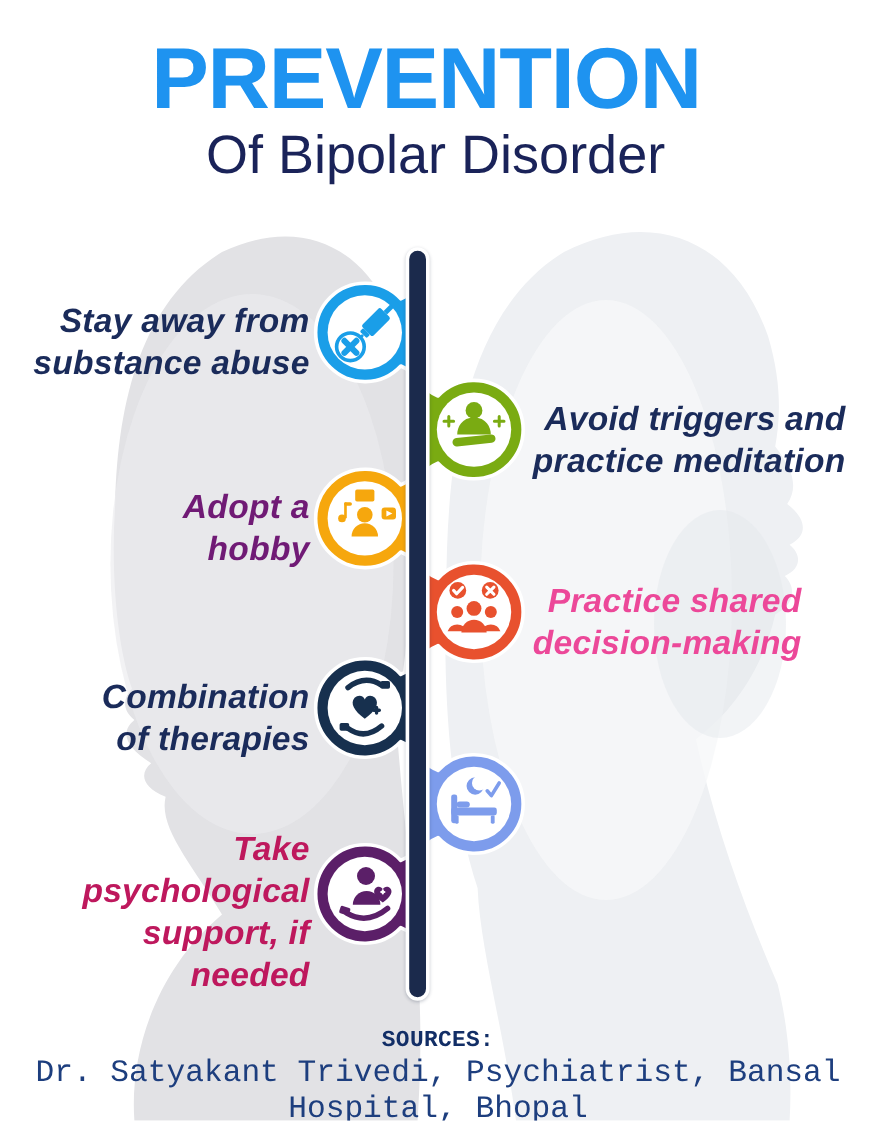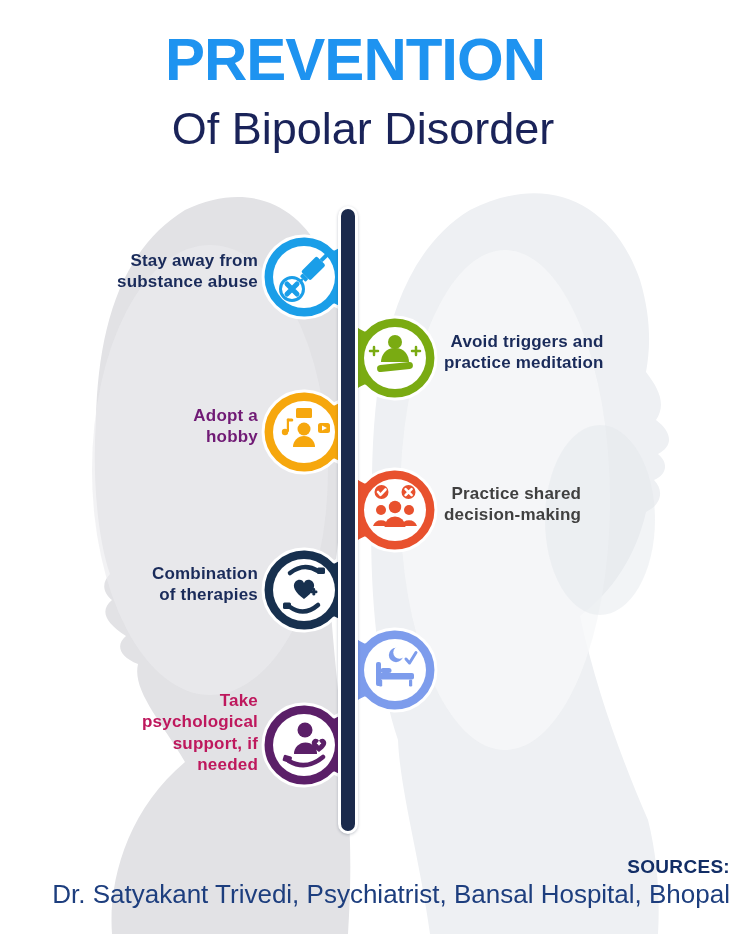--- a/index.html
+++ b/index.html
@@ -4,39 +4,39 @@
 <style>
   html,body{margin:0;padding:0;background:#fff;}
   .stage{
     position:relative;width:730px;height:934px;overflow:hidden;background:#fff;
     font-family:"Liberation Sans","DejaVu Sans",sans-serif;
   }
   .bg{position:absolute;left:0;top:0;z-index:0;}
   .hdr{position:absolute;left:0;top:0;width:730px;text-align:center;z-index:3;}
   .hdr h1{
     margin:0;position:absolute;top:30px;width:710px;
-    font-size:60px;font-weight:800;letter-spacing:-1px;line-height:1;
+    font-size:72px;font-weight:800;letter-spacing:-1px;line-height:1;
   }
   .hdr h2{
     margin:0;position:absolute;top:104px;width:726px;
     font-size:45px;font-weight:500;line-height:1.1;
   }
   .spine{
     position:absolute;left:338px;top:206px;width:14px;height:622px;
     border:3px solid #fff;border-radius:10px;z-index:2;
     box-shadow:0 1px 3px rgba(20,30,60,.25);
   }
   .petal{position:absolute;z-index:1;overflow:visible;}
   .label{
-    position:absolute;z-index:3;font-size:17px;line-height:1.25;font-weight:600;
-    white-space:pre-line;letter-spacing:.2px;
+    position:absolute;z-index:3;font-size:28px;line-height:1.25;font-weight:600;
+    white-space:pre-line;letter-spacing:.2px;font-style:italic;
   }
   .label.left{right:472px;text-align:right;}
   .label.right{left:444px;text-align:right;}
-  .footer{position:absolute;left:0;width:730px;text-align:right;z-index:3;}
+  .footer{position:absolute;left:0;width:730px;text-align:center;z-index:3;font-family:Liberation Mono, monospace;}
   .src-label{top:856px;font-size:19px;font-weight:700;color:#122e66;letter-spacing:.3px;}
   .src-text{top:879px;font-size:26px;font-weight:400;color:#1d3e7e;}
 </style>
 </head>
 <body>
 
 <div class="stage">
 
   <svg class="bg" width="730" height="934" viewBox="0 0 730 934">
     <path d="M112 934 C108 880 128 810 185 762 C160 720 132 690 138 664 C118 656 116 644 126 636 C104 622 100 610 112 600 C102 592 102 582 110 574 C98 540 92 480 96 420 C98 330 120 250 185 210 C265 172 330 220 340 320 C348 420 344 520 330 600 C336 680 344 740 348 800 C352 860 350 900 348 934 Z" fill="#e2e2e5" style="background-color: rgb(226, 226, 229);"></path>
@@ -155,21 +155,21 @@
       <rect x="23" y="76.5" width="8.5" height="6.5" rx="1.5" transform="rotate(18 27 80)"></rect>
     </g>
   </svg>
 
   <div class="label left" style="top: 250px; color: rgb(26, 43, 90);">Stay away from
 substance abuse</div>
   <div class="label right" style="top: 331px; color: rgb(26, 43, 90);">Avoid triggers and
 practice meditation</div>
   <div class="label left" style="top: 405px; color: #701a75;">Adopt a
 hobby</div>
-  <div class="label right" style="top: 483px; color: #404040;">Practice shared
+  <div class="label right" style="top: 483px; color: #ec4899;">Practice shared
 decision-making</div>
   <div class="label left" style="top: 563px; color: rgb(26, 43, 90);">Combination
 of therapies</div>
   <div class="label left" style="top: 690px; color: #be185d;">Take
 psychological
 support, if
 needed</div>
 
   <div class="footer src-label">SOURCES:</div>
   <div class="footer src-text">Dr. Satyakant Trivedi, Psychiatrist, Bansal Hospital, Bhopal</div>

